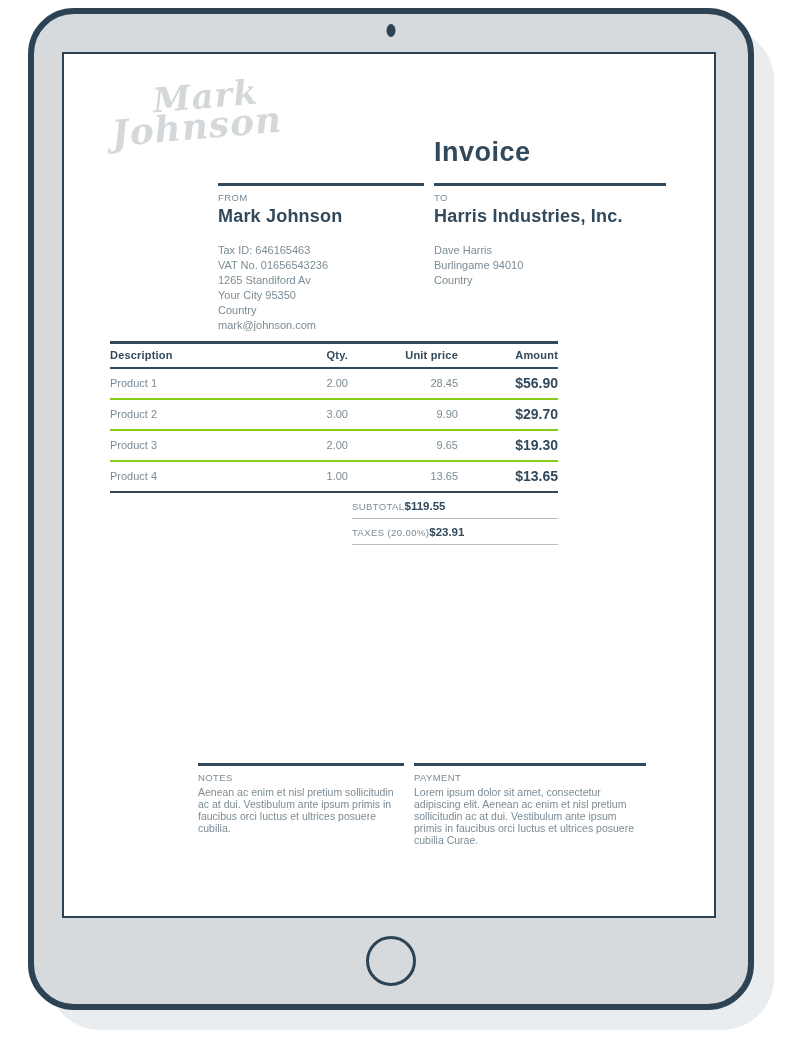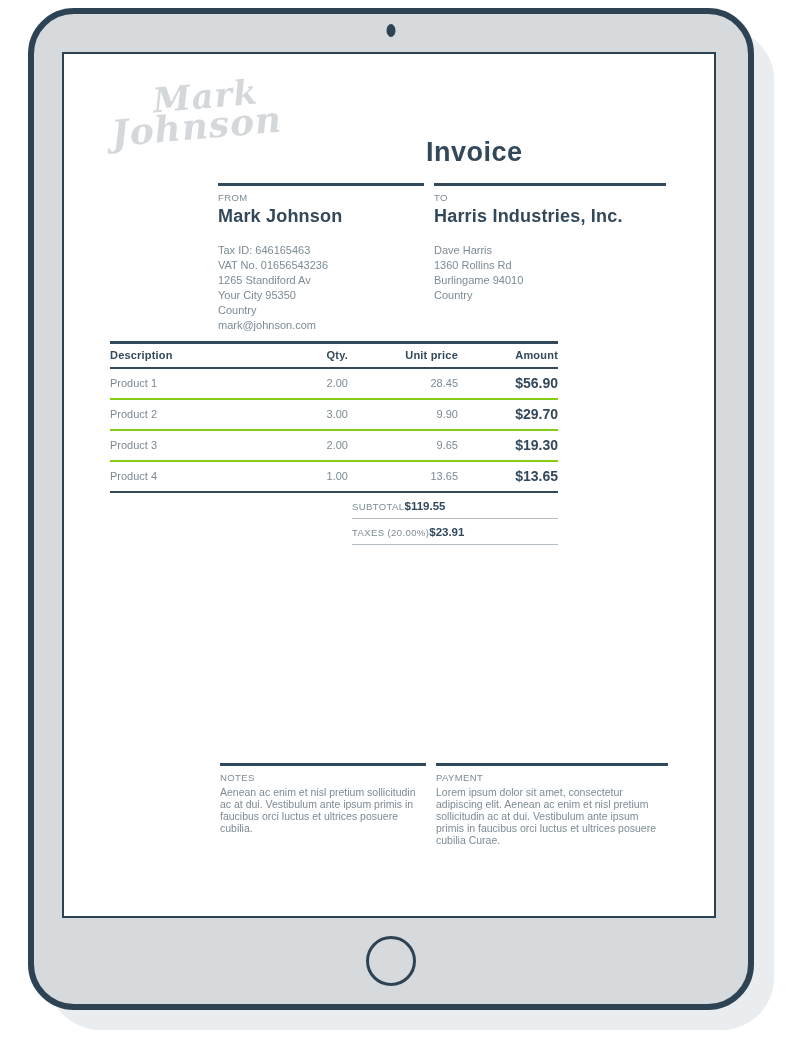--- a/index.html
+++ b/index.html
@@ -35,21 +35,21 @@
 
   .inv-header { position: relative; height: 96px; margin-bottom: 3px; }
   .logo {
     position: absolute; left: 0; top: -4px;
     font-family: "DejaVu Serif", serif; font-style: italic; font-weight: bold;
     color: #d4d8da; transform: rotate(-5deg); line-height: 1; letter-spacing: 1px;
   }
   .logo-line1 { font-size: 34px; margin-left: 44px; }
   .logo-line2 { font-size: 36px; margin-top: -6px; }
   .inv-title {
-    position: absolute; left: 316px; bottom: 12px;
+    position: absolute; left: 324px; bottom: 12px;
     font-size: 27px; font-weight: bold; letter-spacing: 0.5px; color: #32495b;
   }
 
   
   .meta-grid { display: grid; grid-template-columns: 92px 16px 206px 10px 232px; margin-bottom: 8px; }
   .mcol-1 { grid-column: 1; }
   .mcol-2 { grid-column: 3; }
   .mcol-3 { grid-column: 5; }
   .rule-dark { border-top: 3px solid #32495b; }
   .rule-thin { border-top: 1px solid #b6bfc5; }
@@ -77,21 +77,21 @@
 
   
   .totals { width: 206px; margin-left: auto; }
   .tot-row { display: flex; align-items: center; padding: 7px 0 6px; border-bottom: 1px solid #b4bec4; }
   .tot-row .label { margin-bottom: 0; }
   .tot-row .tot-val { font-size: 11.5px; font-weight: bold; color: #32495b; }
   .tot-row.grand { border-bottom: 2px solid #32495b; padding: 7px 0 8px; }
   .tot-row.grand .g-label, .tot-row.grand .g-val { font-size: 15px; font-weight: bold; color: #32495b; letter-spacing: 0.3px; }
 
   
-  .notes-grid { display: grid; grid-template-columns: 206px 10px 232px; margin-left: 110px; margin-top: 218px; }
+  .notes-grid { display: grid; grid-template-columns: 206px 10px 232px; margin-left: 88px; margin-top: 218px; }
   .ncol-1 { grid-column: 1; }
   .ncol-2 { grid-column: 3; }
   .note-block { border-top: 3px solid #32495b; padding-top: 6px; }
   .note-text { font-size: 10.5px; line-height: 12px; color: #7c8b95; margin-top: 3px; }
 </style>
 </head>
 <body>
 
 <div class="stage">
   <div class="tablet-shadow"></div>
@@ -119,21 +119,20 @@
             <div class="addr-line">1265 Standiford Av</div>
             <div class="addr-line">Your City 95350</div>
             <div class="addr-line">Country</div>
             <div class="addr-line">mark@johnson.com</div>
           </div>
 
           <div class="mcol-3 rule-dark party">
             <div class="label">TO</div>
             <div class="party-name">Harris Industries, Inc.</div>
             <div class="addr-line">Dave Harris</div>
-            <div class="addr-line">1360 Rollins Rd</div>
             <div class="addr-line">Burlingame 94010</div>
             <div class="addr-line">Country</div>
           </div>
         </div>
 
         <div class="table-zone">
           <div class="items-table">
             <div class="t-row t-head">
               <div>Description</div>
               <div>Qty.</div>

